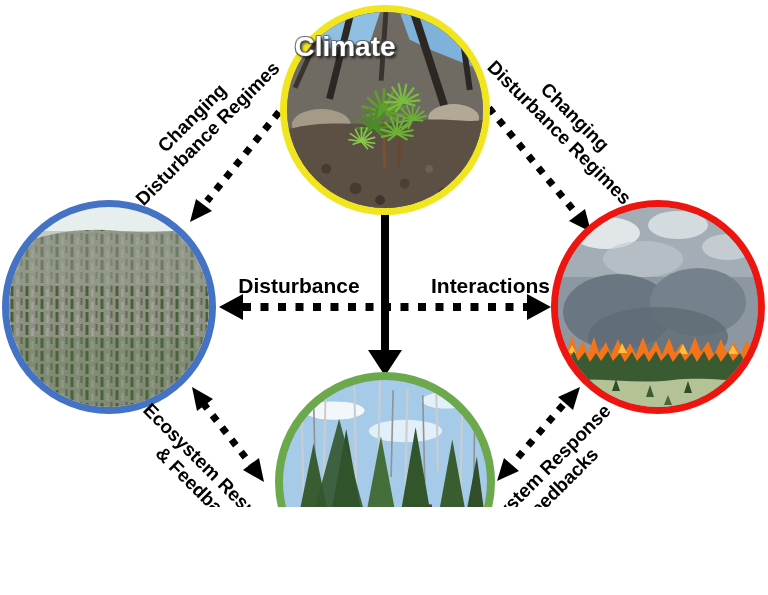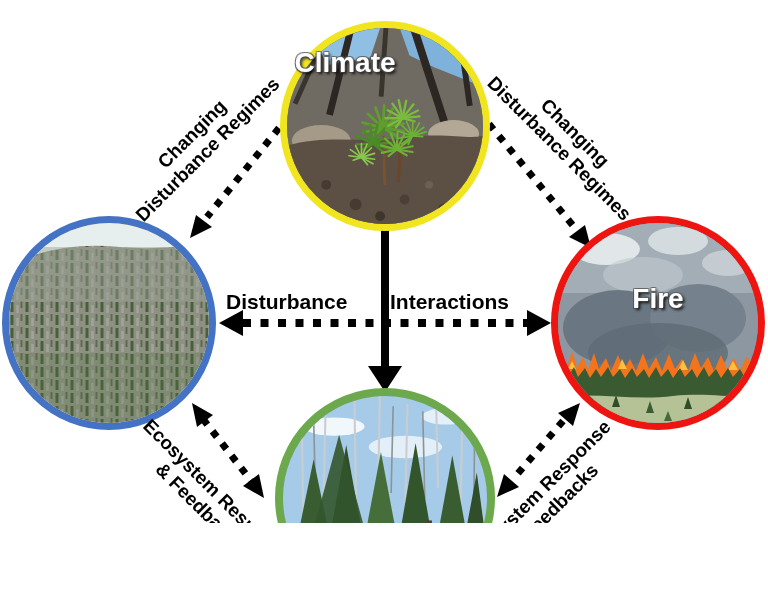--- a/index.html
+++ b/index.html
@@ -1,17 +1,17 @@
 <!DOCTYPE html>
 <html><head>
 <meta charset="utf-8">
 <style>
   html,body{margin:0;padding:0;background:#ffffff;}
   .canvas{position:relative;width:768px;height:507px;background:#ffffff;overflow:hidden;
-          font-family:"Liberation Sans", sans-serif;margin-top:16px;}
+          font-family:"Liberation Sans", sans-serif;}
   svg.overlay{position:absolute;left:0;top:0;width:768px;height:595px;z-index:1;}
   .circle{position:absolute;border-radius:50%;overflow:hidden;box-sizing:border-box;z-index:2;background:#888;}
   .circle svg{position:absolute;left:0;top:0;width:100%;height:100%;display:block;}
   #climate-circle{left:280px;top:5px;width:210px;height:210px;border:7px solid #F0E51E;}
   #biotic-circle{left:2px;top:200px;width:214px;height:214px;border:7px solid #4472C4;}
   #fire-circle{left:551px;top:200px;width:214px;height:214px;border:7px solid #EE1410;}
   #forest-circle{left:275px;top:372px;width:220px;height:220px;border:8px solid #6CA94C;}
   .node-label{position:absolute;z-index:4;color:#fff;font-weight:bold;text-align:center;line-height:1.1;
       text-shadow:-1px -1px 0 rgba(90,90,90,.65), 1px -1px 0 rgba(90,90,90,.65),
                   -1px 1px 0 rgba(70,70,70,.75), 2px 2px 3px rgba(0,0,0,.85);}
@@ -19,22 +19,22 @@
   #biotic-label{left:8px;top:262px;width:204px;font-size:26px;}
   #fire-label{left:588px;top:268px;width:140px;font-size:28px;}
   #forest-label{left:250px;top:460px;width:252px;font-size:28px;}
   .edge-label{position:absolute;z-index:4;color:#000;font-weight:bold;font-size:19px;line-height:1.15;
       text-align:center;white-space:nowrap;width:220px;}
   #lbl-climate-biotic{left:90px;top:104px;transform:rotate(-45deg);}
   #lbl-climate-fire{left:457px;top:103px;transform:rotate(45deg);}
   #lbl-biotic-forest{left:98px;top:462px;transform:rotate(45deg);}
   #lbl-fire-forest{left:436px;top:463px;transform:rotate(-45deg);}
   .center-label{position:absolute;z-index:4;color:#000;font-weight:bold;font-size:21px;}
-  #lbl-disturbance{left:226px;top:274px;width:146px;text-align:left;}
-  #lbl-interactions{left:390px;top:274px;width:160px;text-align:left;}
+  #lbl-disturbance{left:226px;top:274px;width:146px;text-align:center;}
+  #lbl-interactions{left:390px;top:274px;width:160px;text-align:right;}
 </style>
 </head>
 <body>
 
 <div class="canvas">
 
   <svg class="overlay" viewBox="0 0 768 595">
     <g fill="#000" stroke="#000">
       <line x1="279" y1="112" x2="207" y2="201" stroke-width="7" stroke-dasharray="7 8.5"></line>
       <polygon points="190,222 212,211 196,199" stroke="none"></polygon>
@@ -193,23 +193,20 @@
       <g>
         <rect x="119" y="126" width="48" height="14" fill="#cdb48c" stroke="#8a744f" stroke-width="0.6"></rect>
         <text x="143" y="135.5" font-size="5" font-weight="bold" fill="#5a4326" text-anchor="middle">BY WILDFIRE IN 1988</text>
       </g>
     </svg>
   </div>
 
   <div class="node-label" id="climate-label">
     <span>Climate</span>
   </div>
-  <div class="node-label" id="fire-label">
-    <span>Fire</span>
-  </div>
 
   <div class="edge-label" id="lbl-climate-biotic">
     <div>Changing</div>
     <div>Disturbance Regimes</div>
   </div>
   <div class="edge-label" id="lbl-climate-fire">
     <div>Changing</div>
     <div>Disturbance Regimes</div>
   </div>
   <div class="edge-label" id="lbl-biotic-forest">

